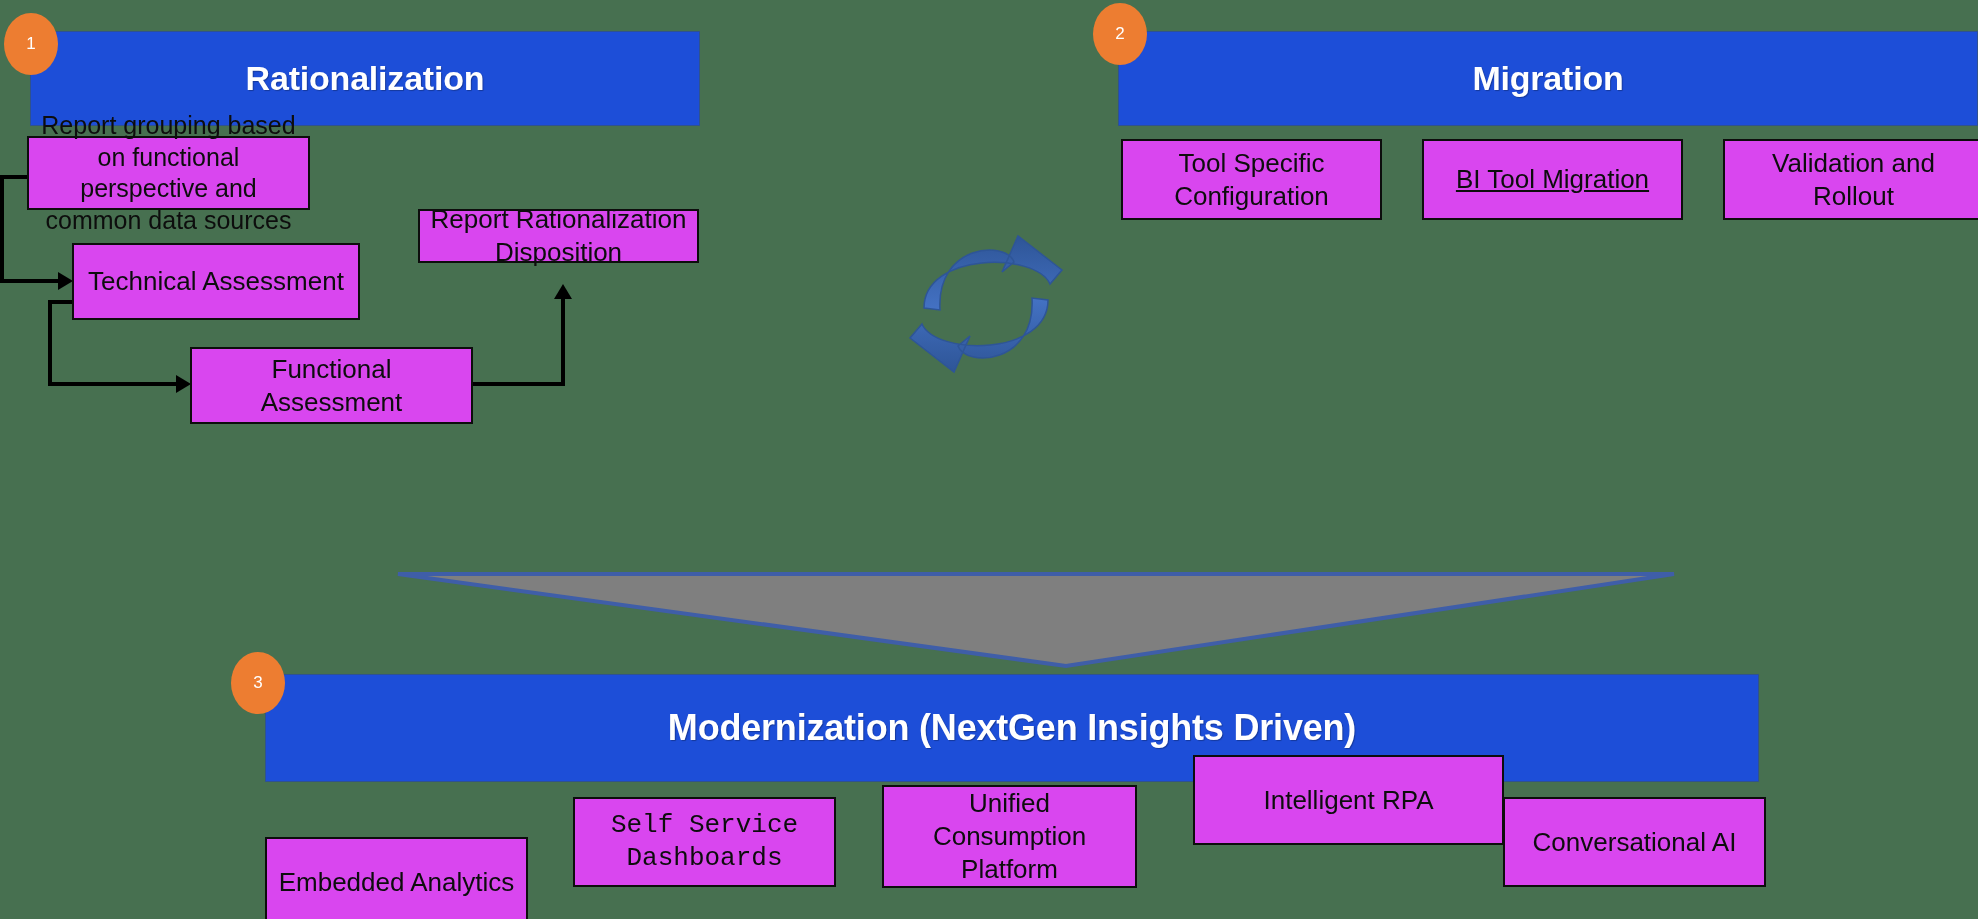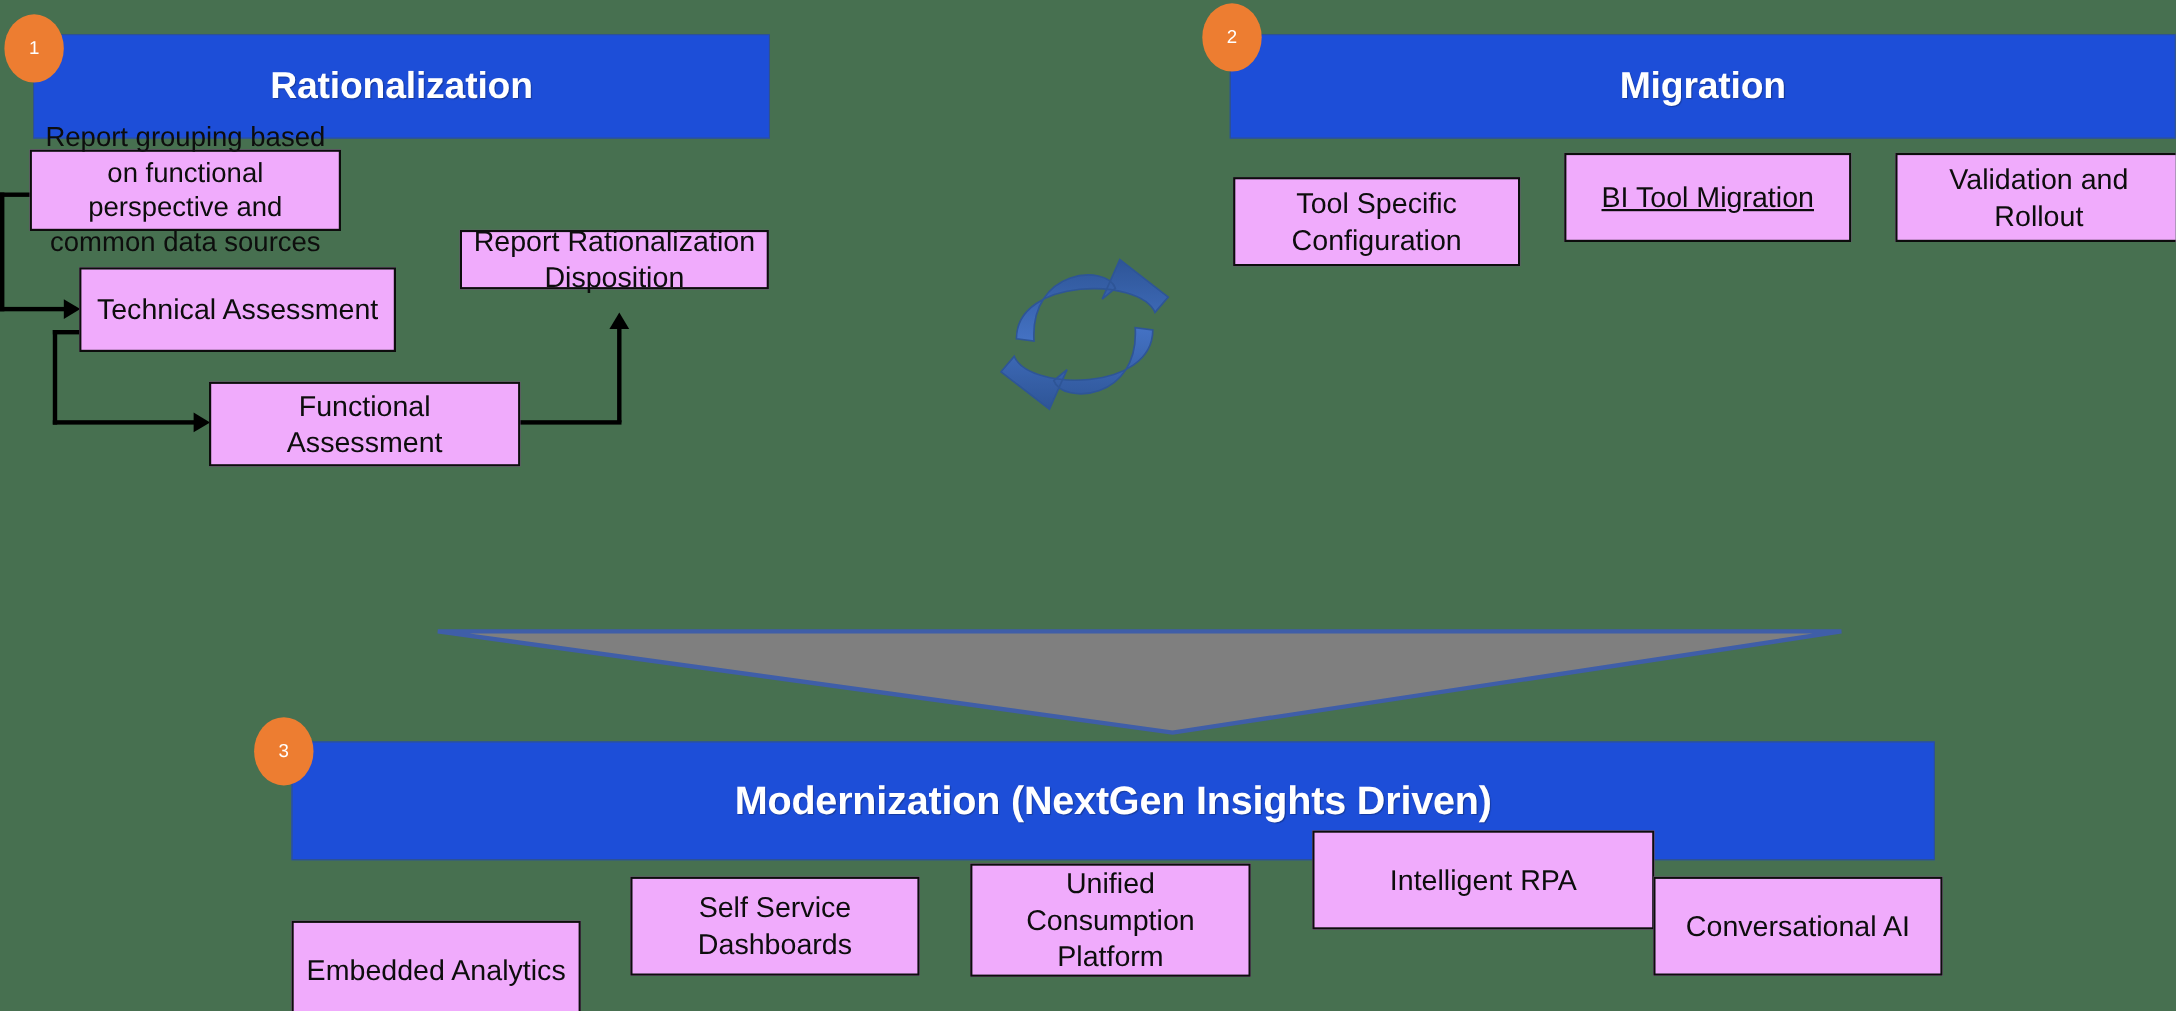--- a/index.html
+++ b/index.html
@@ -42,21 +42,21 @@
     justify-content: center;
     color: #FFFFFF;
     font-size: 17px;
     font-weight: normal;
     z-index: 6;
   }
 
   
   .box {
     position: absolute;
-    background: #f0abfc;
+    background: #d946ef;
     border: 2.5px solid #0D0D0D;
     box-sizing: border-box;
     display: flex;
     align-items: center;
     justify-content: center;
     text-align: center;
     color: #0D0D0D;
     font-size: 26px;
     line-height: 1.26;
     padding: 18px 6px;
@@ -163,21 +163,21 @@
              Z" fill="url(#gradBot)" stroke="#2E5597" stroke-width="1.5" transform="translate(6,4)"></path>
   </svg>
 
   <div class="banner" style="left:1118px; top:31px; width:860px; height:95px; font-size:34px;">
     <span>Migration</span>
   </div>
   <div class="badge" style="left:1093px; top:3px; width:54px; height:62px;">
     <span>2</span>
   </div>
 
-  <div class="box" style="left:1121px; top:139px; width:261px; height:81px;margin-top:22px;">
+  <div class="box" style="left:1121px; top:139px; width:261px; height:81px;">
     <span>Tool Specific Configuration</span>
   </div>
   <div class="box" style="left:1422px; top:139px; width:261px; height:81px;text-decoration:underline;">
     <span>BI Tool Migration</span>
   </div>
   <div class="box" style="left:1723px; top:139px; width:261px; height:81px;">
     <span>Validation and Rollout</span>
   </div>
 
   <svg class="funnel" style="left:396px; top:570px;" width="1280" height="100" viewBox="0 0 1280 100">
@@ -187,21 +187,21 @@
   <div class="banner" style="left:265px; top:674px; width:1494px; height:108px; font-size:36px;">
     <span>Modernization (NextGen Insights Driven)</span>
   </div>
   <div class="badge" style="left:231px; top:652px; width:54px; height:62px;">
     <span>3</span>
   </div>
 
   <div class="box" style="left:265px; top:797px; width:263px; height:90px;margin-top:40px;">
     <span>Embedded Analytics</span>
   </div>
-  <div class="box" style="left:573px; top:797px; width:263px; height:90px;">
+  <div class="box" style="left:573px; top:797px; width:263px; height:90px;font-family:Liberation Mono, monospace;">
     <span>Self Service Dashboards</span>
   </div>
   <div class="box" style="left:882px; top:785px; width:255px; height:103px;">
     <span>Unified Consumption Platform</span>
   </div>
   <div class="box" style="left:1193px; top:755px; width:311px; height:90px;justify-content:center;">
     <span>Intelligent RPA</span>
   </div>
   <div class="box" style="left:1503px; top:797px; width:263px; height:90px;">
     <span>Conversational AI</span>

